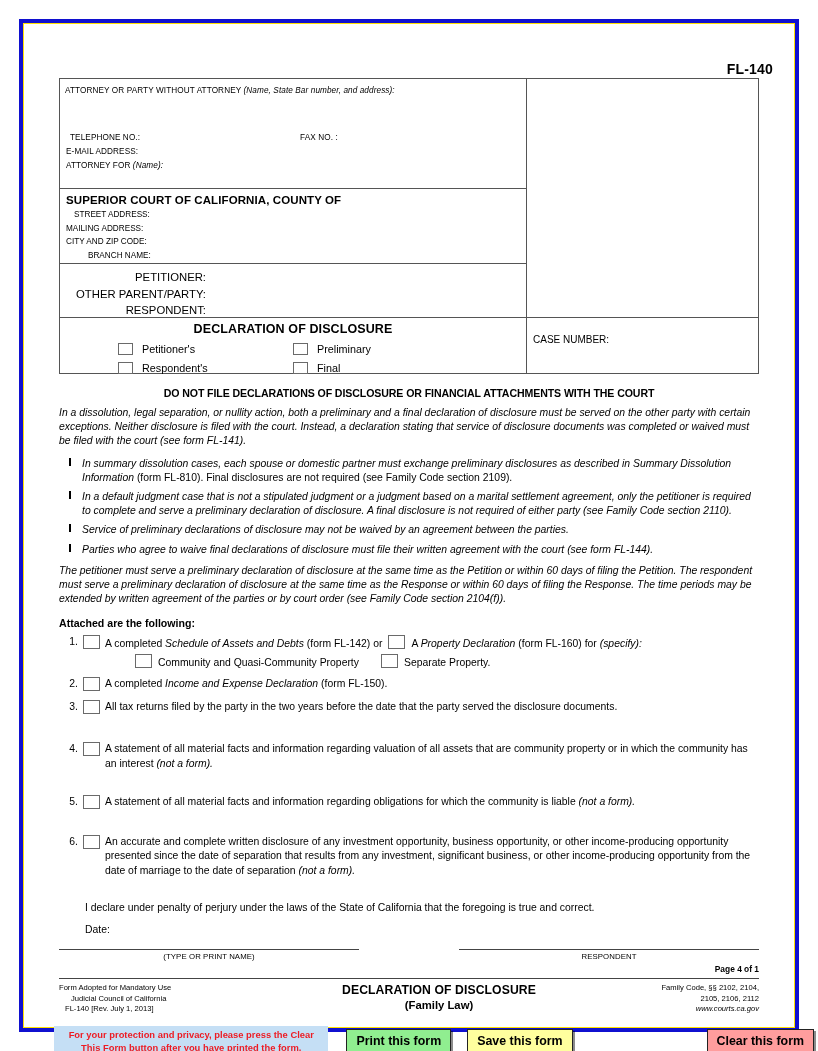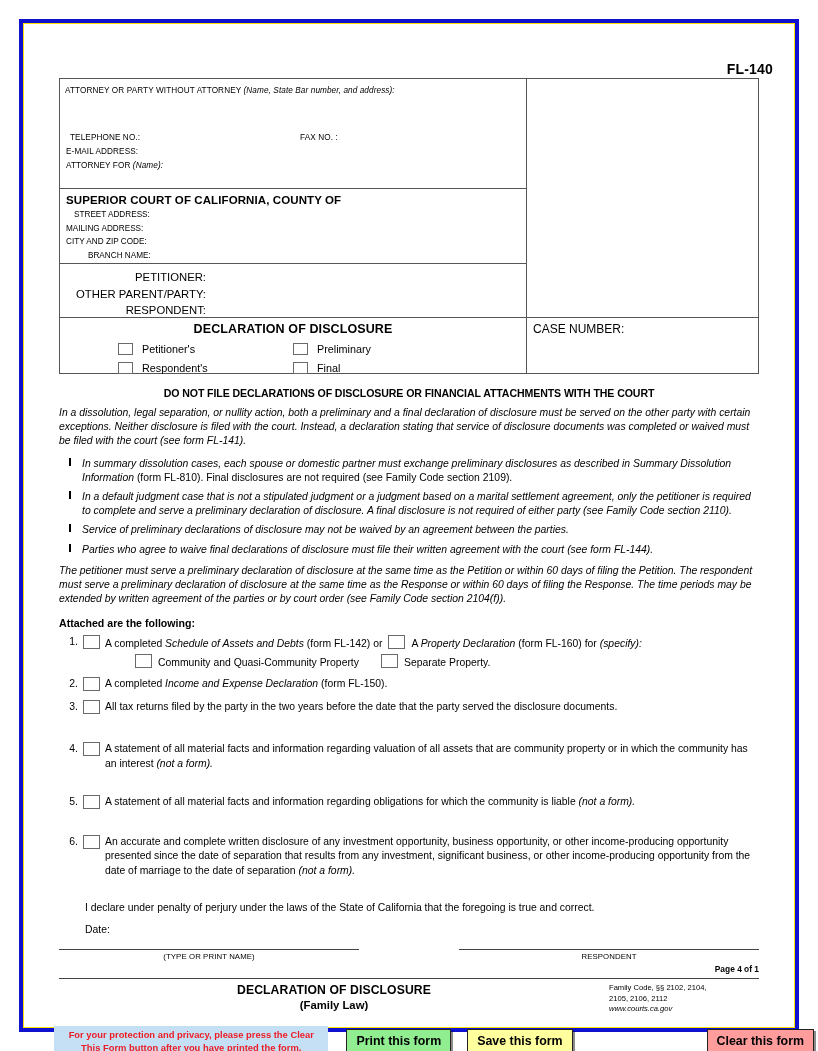--- a/index.html
+++ b/index.html
@@ -181,21 +181,21 @@
   .cell-blank-right {
     height: 239px;
     box-sizing: border-box;
     border-bottom: 1.4px solid #555;
   }
   .cell-case {
     height: 55px;
     box-sizing: border-box;
     padding: 4px 0 0 6px;
   }
-  .case-lbl { font-size: 12px; }
+  .case-lbl { font-size: 10px; margin-top: 12px; }
 
   
   .body-wrap {
     position: absolute;
     left: 35px;
     top: 363px;
     width: 700px;
   }
   .banner {
     text-align: center;
@@ -332,21 +332,21 @@
     justify-content: space-between;
     align-items: flex-start;
   }
   .foot-left { font-size: 7.6px; line-height: 10.5px; width: 210px; }
   .foot-left .l1 { }
   .foot-left .l2 { padding-left: 12px; }
   .foot-left .l3 { padding-left: 6px; }
   .foot-center { text-align: center; flex: 1; }
   .foot-center .t1 { font-size: 12.2px; font-weight: bold; letter-spacing: 0.1px; }
   .foot-center .t2 { font-size: 11.3px; font-weight: bold; margin-top: 2px; }
-  .foot-right { font-size: 7.6px; line-height: 10.5px; text-align: left; width: 150px; }
+  .foot-right { font-size: 7.6px; line-height: 10.5px; text-align: right; width: 150px; }
   .foot-right .url { font-style: italic; }
 
   
   .actionbar {
     position: absolute;
     left: 30px;
     top: 1000px;
     width: 760px;
     height: 34px;
     display: flex;
@@ -550,20 +550,25 @@
         </div>
         <div class="sig-block">
           <div class="sig-rule"></div>
           <div class="sig-cap">RESPONDENT</div>
         </div>
       </div>
       <div class="page-of">Page 4 of 1</div>
     </div>
 
     <div class="footer">
+      <div class="foot-left">
+        <div class="l1">Form Adopted for Mandatory Use</div>
+        <div class="l2">Judicial Council of California</div>
+        <div class="l3">FL-140 [Rev. July 1, 2013]</div>
+      </div>
       <div class="foot-center">
         <div class="t1">DECLARATION OF DISCLOSURE</div>
         <div class="t2">(Family Law)</div>
       </div>
       <div class="foot-right">
         <div>Family Code, §§ 2102, 2104,</div>
         <div>2105, 2106, 2112</div>
         <div class="url">www.courts.ca.gov</div>
       </div>
     </div>

